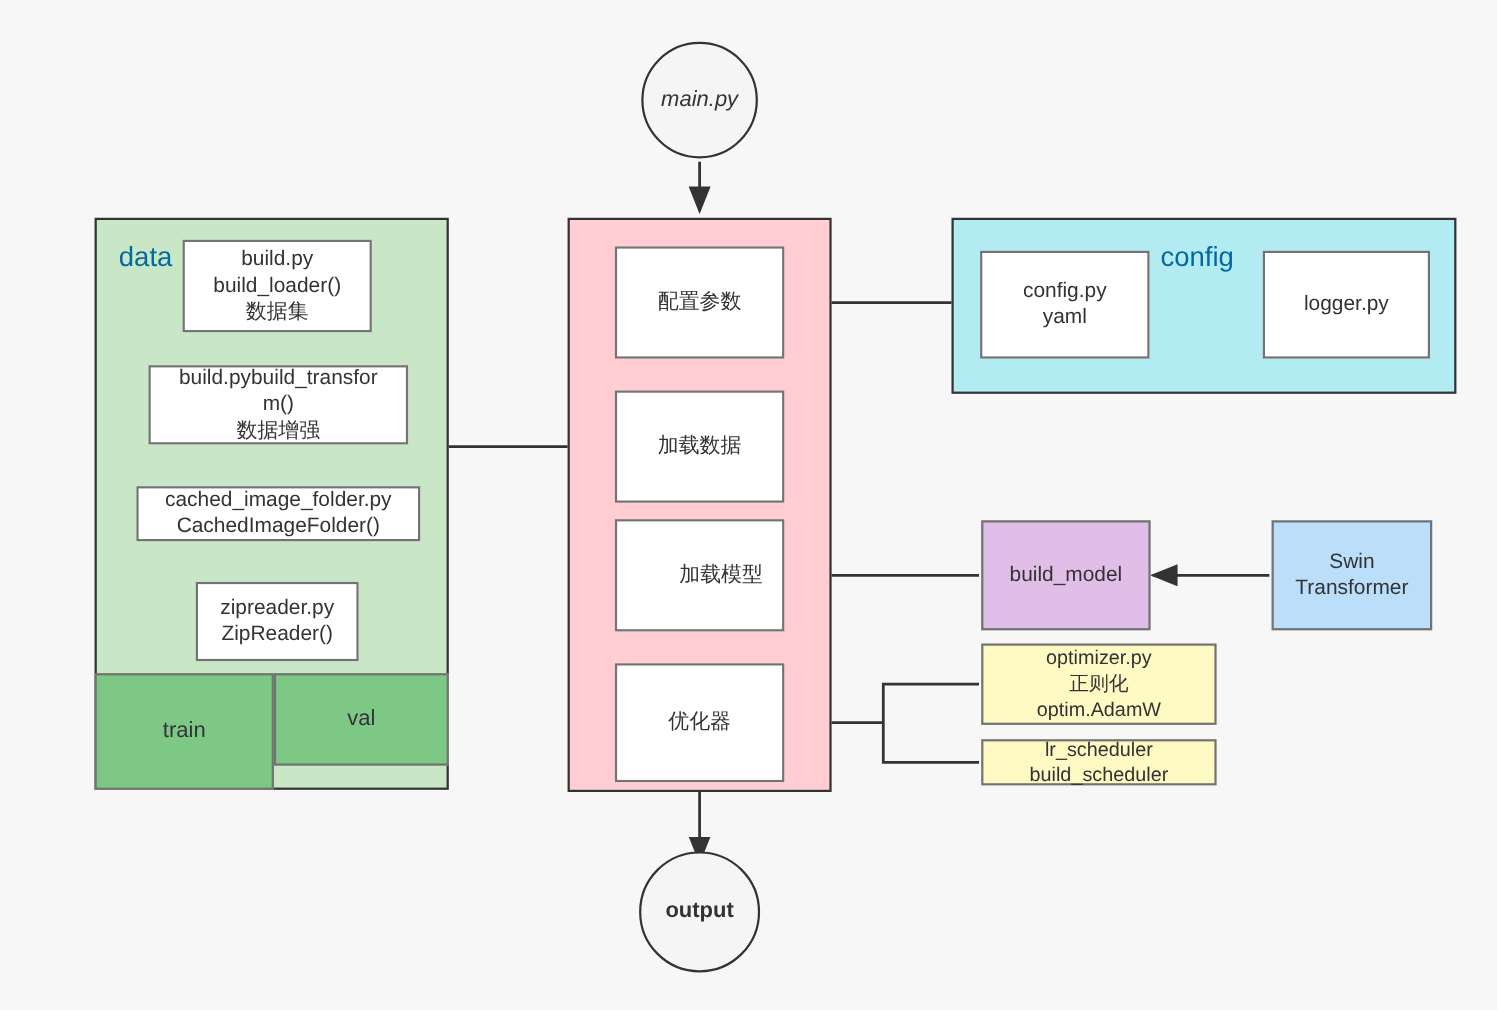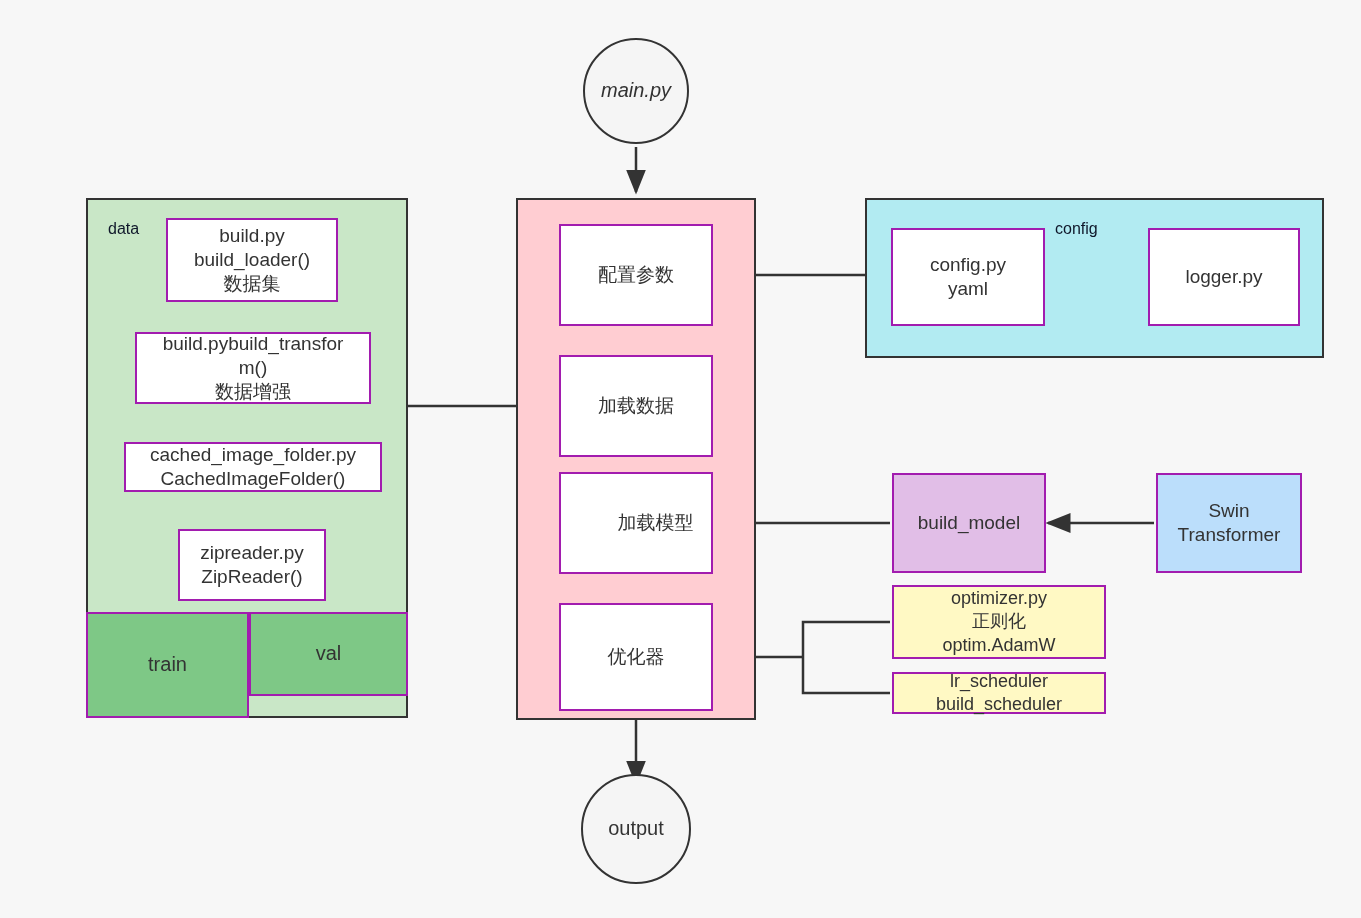--- a/index.html
+++ b/index.html
@@ -29,43 +29,43 @@
     height: 918px;
     pointer-events: none;
   }
   .node {
     position: absolute;
     box-sizing: border-box;
     display: flex;
     align-items: center;
     justify-content: center;
     text-align: center;
-    border: 2px solid #a21caf;
+    border: 2px solid #737373;
     line-height: 1.28;
     white-space: pre-line;
   }
   .circle-node {
     border-radius: 50%;
     background: #f5f5f5;
     border: 2.5px solid #333333;
     font-size: 20px;
   }
   .white-box {
     background: #ffffff;
     font-size: 19px;
   }
   .group-box {
     position: absolute;
     box-sizing: border-box;
     border: 2px solid #333333;
   }
   .group-label {
     position: absolute;
-    font-size: 16px;
-    color: #0f172a;
+    font-size: 25px;
+    color: #0369a1;
   }
   .data-group { background: #c9e7c7; }
   .pipeline-group { background: #ffcdd2; }
   .config-group { background: #b2ebf2; }
   .split-box {
     background: #7ec886;
     font-size: 20px;
   }
   .model-box { background: #e1bee7; font-size: 19px; }
   .swin-box  { background: #bbdefb; font-size: 19px; }
@@ -179,17 +179,17 @@
   <div class="node opt-box" style="left:892px; top:585px; width:214px; height:74px;">
     <span>optimizer.py
 正则化
 optim.AdamW</span>
   </div>
   <div class="node opt-box" style="left:892px; top:672px; width:214px; height:42px;">
     <span>lr_scheduler
 build_scheduler</span>
   </div>
 
-  <div class="node circle-node" style="left:581px; top:774px; width:110px; height:110px;">
+  <div class="node circle-node" style="left:581px; top:774px; width:110px; height:110px;font-weight:bold;">
     <span>output</span>
   </div>
 
 </div>
 
 </body></html>

